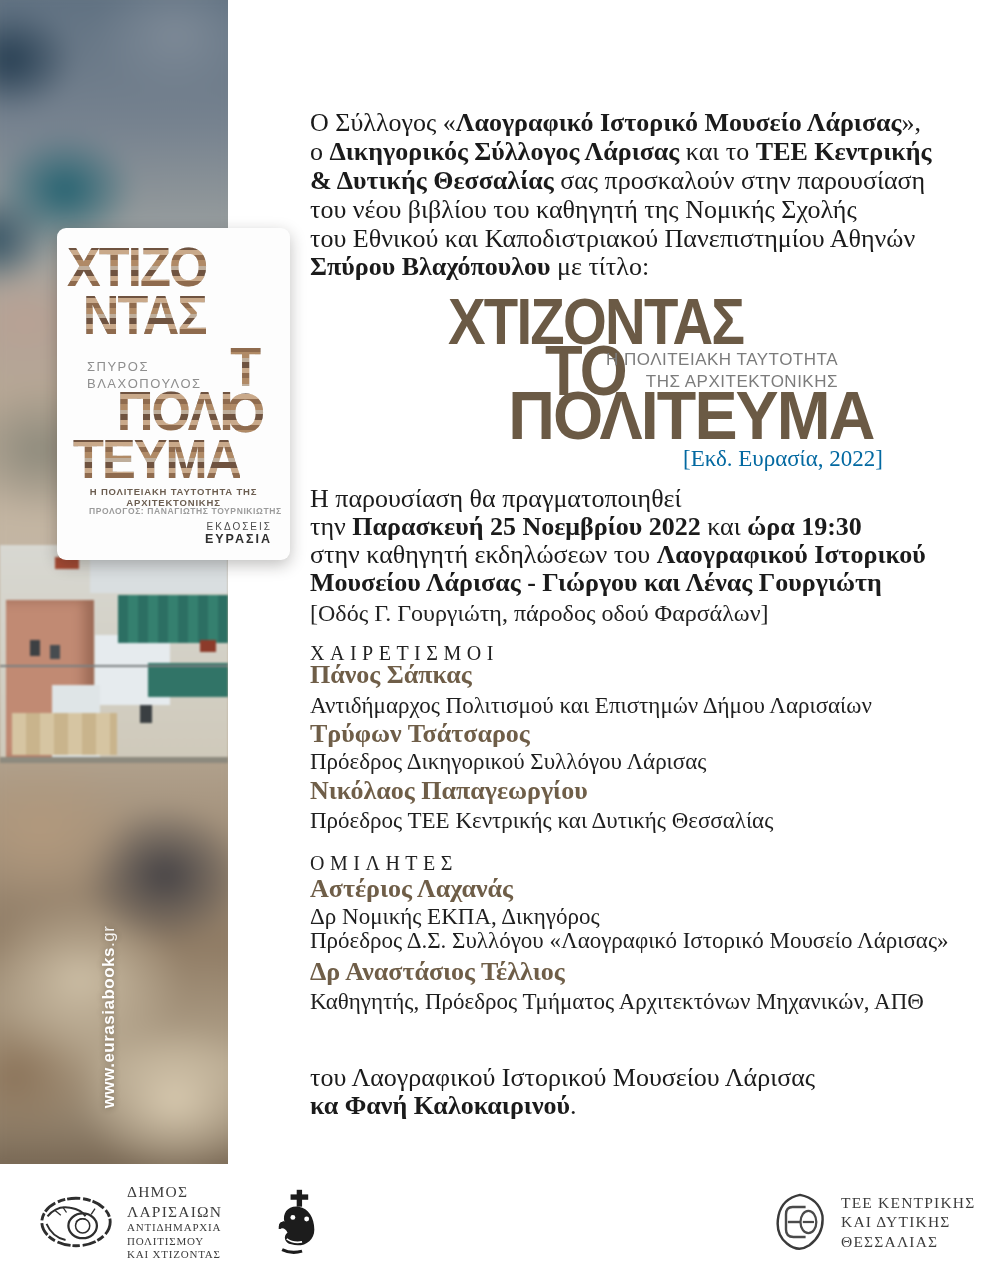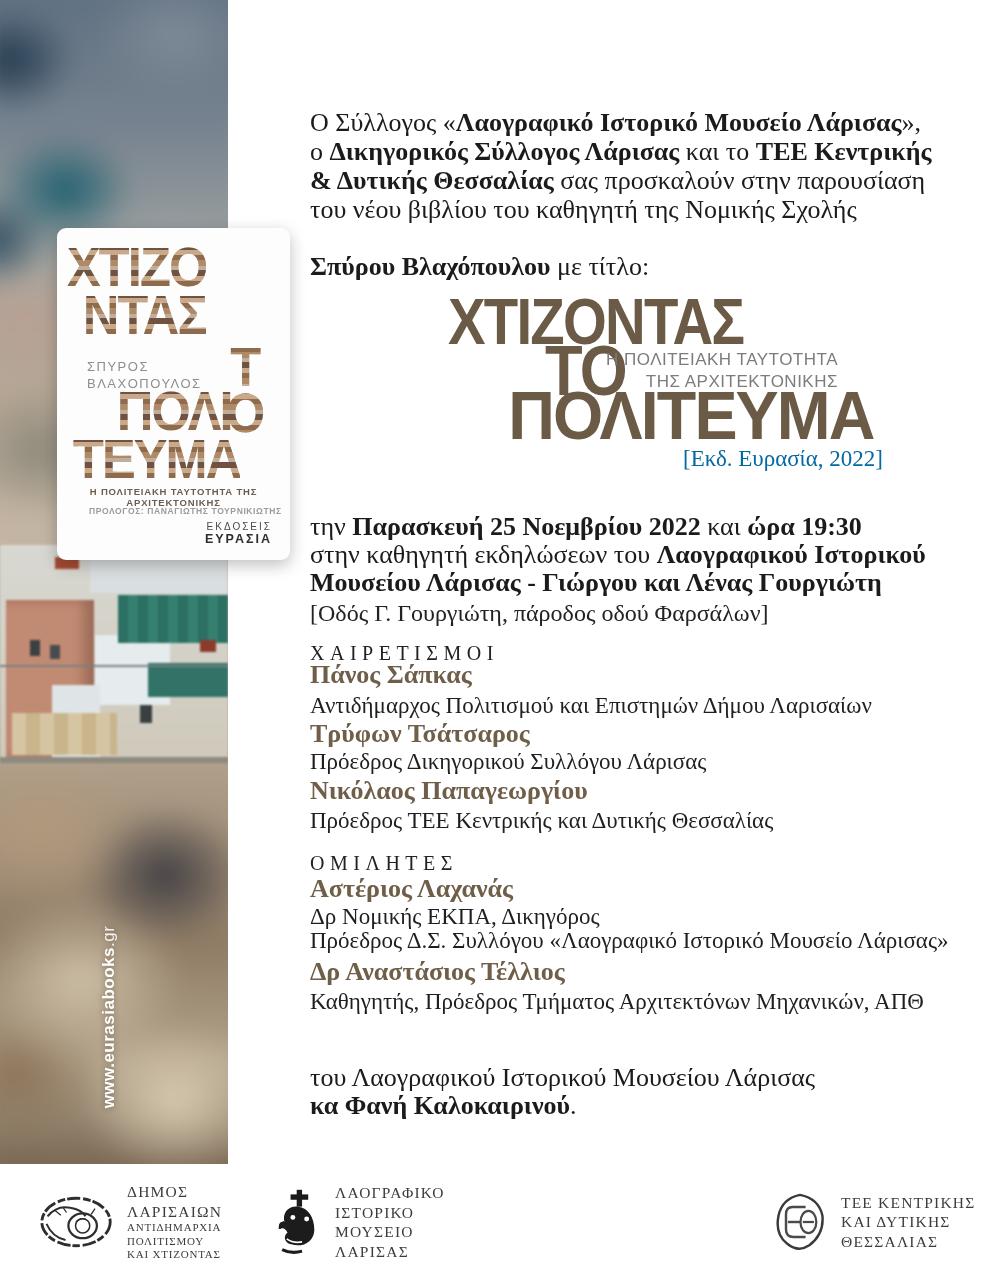--- a/index.html
+++ b/index.html
@@ -121,31 +121,33 @@
     <div class="cov-pub">
       <div class="p1">ΕΚΔΟΣΕΙΣ</div>
       <div class="p2">ΕΥΡΑΣΙΑ</div>
     </div>
   </div>
 
   <div class="ln" style="top:108px;"><span>Ο Σύλλογος «</span><span class="b">Λαογραφικό Ιστορικό Μουσείο Λάρισας</span><span>»,</span></div>
   <div class="ln" style="top:137px;"><span>ο </span><span class="b">Δικηγορικός Σύλλογος Λάρισας</span><span> και το </span><span class="b">ΤΕΕ Κεντρικής</span></div>
   <div class="ln" style="top:166px;"><span class="b">&amp; Δυτικής Θεσσαλίας</span><span> σας προσκαλούν στην παρουσίαση</span></div>
   <div class="ln" style="top:195px;"><span>του νέου βιβλίου του καθηγητή της Νομικής Σχολής</span></div>
+  <div class="ln" style="top:224px;"><span>του Εθνικού και Καποδιστριακού Πανεπιστημίου Αθηνών</span></div>
   <div class="ln" style="top:252px;"><span class="b">Σπύρου Βλαχόπουλου</span><span> με τίτλο:</span></div>
 
   <div class="tl tl1">ΧΤΙΖΟΝΤΑΣ</div>
   <div class="tl tl2">ΤΟ</div>
   <div class="tl tl3">ΠΟΛΙΤΕΥΜΑ</div>
   <div class="tsub">
     <div>Η ΠΟΛΙΤΕΙΑΚΗ ΤΑΥΤΟΤΗΤΑ</div>
     <div>ΤΗΣ ΑΡΧΙΤΕΚΤΟΝΙΚΗΣ</div>
   </div>
   <div class="ted">[Εκδ. Ευρασία, 2022]</div>
 
+  <div class="ln" style="top:484px;"><span>Η παρουσίαση θα πραγματοποιηθεί</span></div>
   <div class="ln" style="top:512px;"><span>την </span><span class="b">Παρασκευή 25 Νοεμβρίου 2022</span><span> και </span><span class="b">ώρα 19:30</span></div>
   <div class="ln" style="top:540px;"><span>στην καθηγητή εκδηλώσεων του </span><span class="b">Λαογραφικού Ιστορικού</span></div>
   <div class="ln" style="top:568px;"><span class="b">Μουσείου Λάρισας - Γιώργου και Λένας Γουργιώτη</span></div>
   <div class="ln addr" style="top:598px;">[Οδός Γ. Γουργιώτη, πάροδος οδού Φαρσάλων]</div>
 
   <div class="ln hdr" style="top:638px;">ΧΑΙΡΕΤΙΣΜΟΙ</div>
   <div class="ln nm" style="top:660px;">Πάνος Σάπκας</div>
   <div class="ln rl" style="top:691px;">Αντιδήμαρχος Πολιτισμού και Επιστημών Δήμου Λαρισαίων</div>
   <div class="ln nm" style="top:719px;">Τρύφων Τσάτσαρος</div>
   <div class="ln rl" style="top:747px;">Πρόεδρος Δικηγορικού Συλλόγου Λάρισας</div>
@@ -191,27 +193,20 @@
       <svg width="46" height="68" viewBox="0 0 60 88">
         <rect x="27" y="2" width="7" height="22" fill="#1c1c1c"></rect>
         <rect x="19" y="8" width="23" height="7" fill="#1c1c1c"></rect>
         <path d="M30 24 C16 22 8 32 11 44 C6 42 2 47 5 53 C9 51 13 53 15 58 C9 62 11 72 20 73 C34 78 50 70 50 54 C50 38 42 26 30 24 Z" fill="#1c1c1c"></path>
         <path d="M11 44 q-7 2 -6 9" fill="none" stroke="#1c1c1c" stroke-width="3"></path>
         <circle cx="22" cy="38" r="3.2" fill="#ffffff"></circle>
         <circle cx="40" cy="40" r="3.2" fill="#ffffff"></circle>
         <path d="M14 66 q8 6 20 4" fill="none" stroke="#ffffff" stroke-width="2.4"></path>
         <path d="M8 80 q12 6 26 2" fill="none" stroke="#1c1c1c" stroke-width="4"></path>
       </svg>
-      <div class="org-txt">
-        <div class="org-main">
-          <div>ΛΑΟΓΡΑΦΙΚΟ</div>
-          <div>ΙΣΤΟΡΙΚΟ</div>
-          <div>ΜΟΥΣΕΙΟ ΛΑΡΙΣΑΣ</div>
-        </div>
-      </div>
     </div>
 
 
     <div class="org" style="left:772px;width:215px;">
       <svg width="56" height="60" viewBox="0 0 60 64">
         <path d="M30 3 Q50 7 54 25 Q56 45 40 57 Q28 65 16 55 Q3 45 7 25 Q11 7 30 3 Z" fill="none" stroke="#3a3a3a" stroke-width="2.6"></path>
         <path d="M36 16 H22 Q15 16 15 24 V40 Q15 48 23 48 H36" fill="none" stroke="#4a4a4a" stroke-width="2.6"></path>
         <path d="M17 32 H31" stroke="#4a4a4a" stroke-width="2.6"></path>
         <ellipse cx="39" cy="32" rx="8.5" ry="12" fill="none" stroke="#4a4a4a" stroke-width="2.4"></ellipse>
         <path d="M33 32 h12" stroke="#4a4a4a" stroke-width="2.4"></path>

